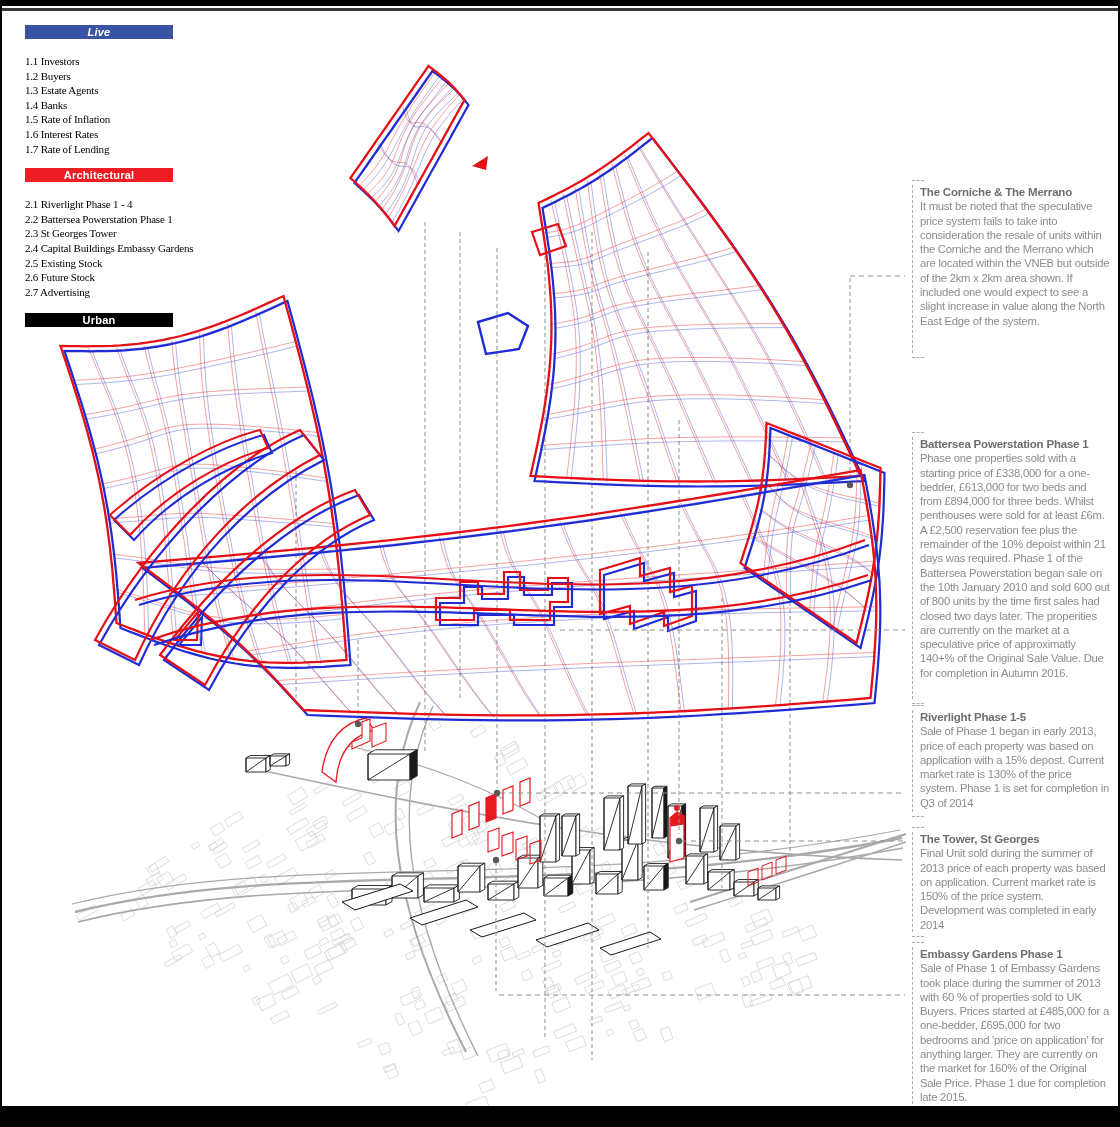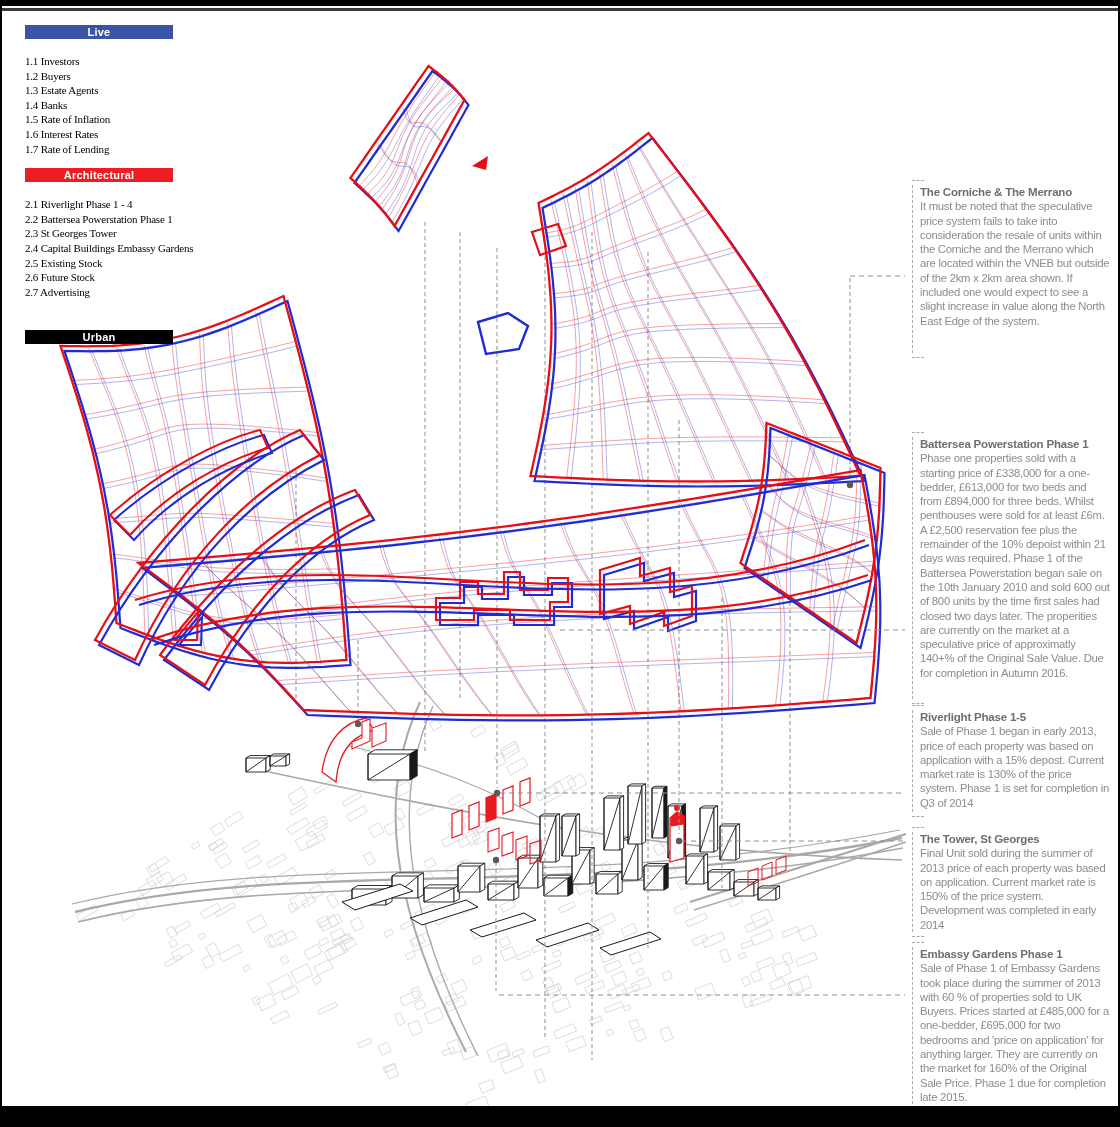--- a/index.html
+++ b/index.html
@@ -9,21 +9,21 @@
   .frame{position:absolute;background:#000;z-index:6;}
   #frame-top{left:0;top:0;width:1120px;height:6px;border-bottom:2px solid #fff;box-shadow:0 3px 0 #3a3a3a;}
   #frame-bottom{left:0;top:1106px;width:1120px;height:21px;}
   #frame-left{left:0;top:0;width:2px;height:1127px;}
   #frame-right{left:1118px;top:0;width:2px;height:1127px;}
 
   .legend{position:absolute;left:25px;top:25px;width:250px;z-index:5;}
   .lg-header{width:148px;height:14px;line-height:14px;text-align:center;color:#fff;
              font-size:11px;font-weight:bold;letter-spacing:0.2px;}
   .lg-items{margin:15px 0 12px 0;font-size:11px;line-height:14.6px;color:#000;letter-spacing:-0.2px;font-family:Liberation Serif, serif;}
-  .lg-gap1{margin-top:12px;} .lg-gap2{margin-top:31px;}
+  .lg-gap1{margin-top:12px;} .lg-gap2{margin-top:14px;}
 
   #notes{position:absolute;left:0;top:0;width:1120px;height:1127px;z-index:5;pointer-events:none;border-radius:27px;}
   .note{position:absolute;left:912px;width:198px;border-left:1px dashed #aaa;padding-left:7px;box-sizing:border-box;}
   .note::before,.note::after{content:"";position:absolute;left:-1px;width:12px;border-top:1px dashed #aaa;}
   .note::before{top:-5px;} .note::after{bottom:-5px;}
   .note-title{font-size:11.5px;font-weight:bold;color:#6e6e6e;line-height:14.3px;letter-spacing:-0.2px;}
   .note-body{font-size:11.3px;color:#8c8c8c;line-height:14.3px;letter-spacing:-0.25px;}
 </style>
 </head>
 <body>
@@ -617,21 +617,21 @@
       </clipPath>
     </svg>
 
   <div id="frame-top" class="frame"></div>
   <div id="frame-bottom" class="frame"></div>
   <div id="frame-left" class="frame"></div>
   <div id="frame-right" class="frame"></div>
 
   <div class="legend">
     <section>
-      <div class="lg-header" id="lgh-0" style="background: rgb(58, 84, 165);">Live</div>
+      <div class="lg-header" id="lgh-0" style="background: rgb(58, 84, 165); font-style: italic;">Live</div>
       <div class="lg-items" id="lgi-0">
           <div>1.1 Investors</div>
           <div>1.2 Buyers</div>
           <div>1.3 Estate Agents</div>
           <div>1.4 Banks</div>
           <div>1.5 Rate of Inflation</div>
           <div>1.6 Interest Rates</div>
           <div>1.7 Rate of Lending</div>
         </div>
     </section>

